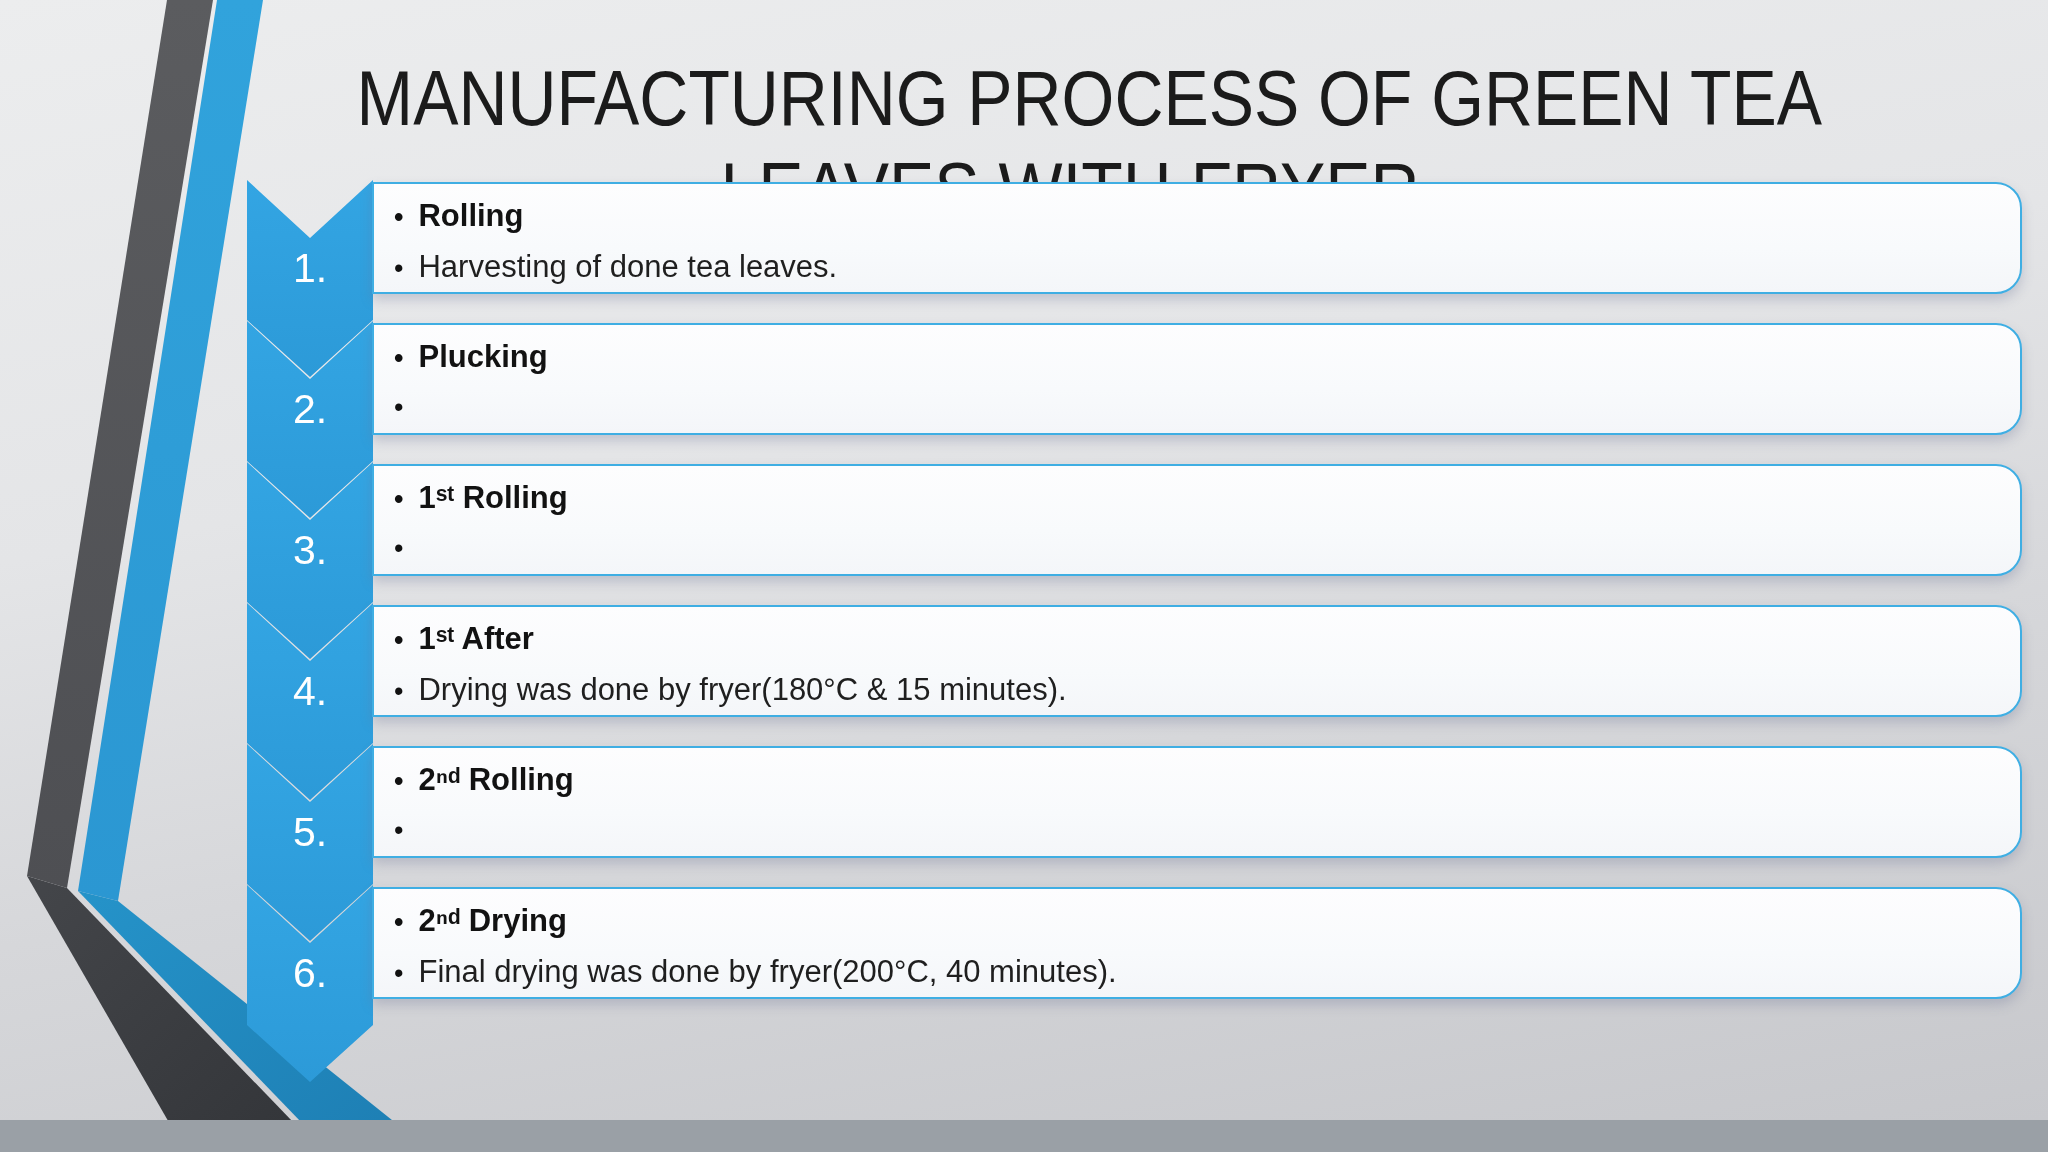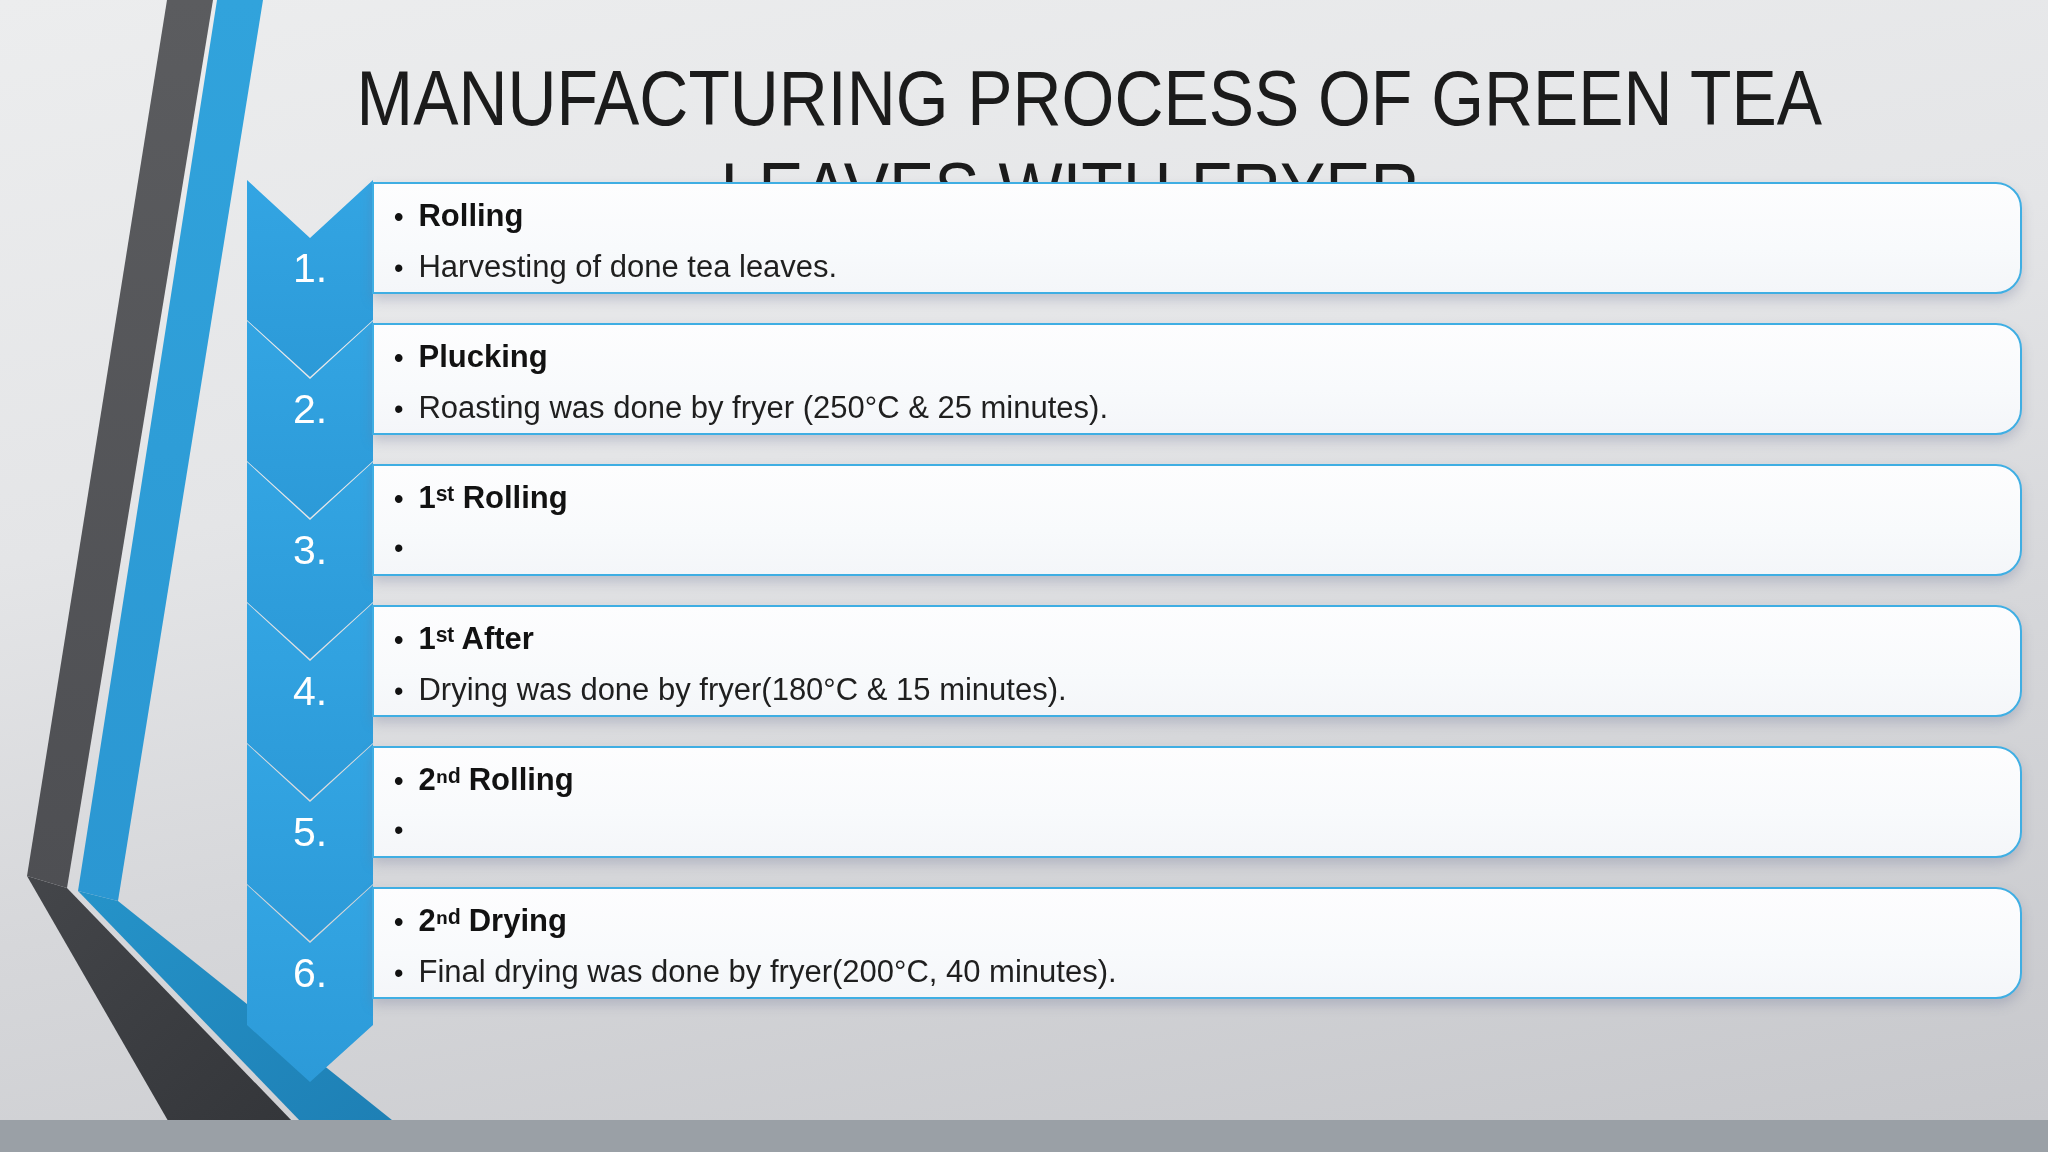--- a/index.html
+++ b/index.html
@@ -110,21 +110,20 @@
   <div class="chevron" style="top:321px">
     <span class="num">2.</span>
   </div>
   <div class="card" style="top:323px">
     <div class="line head">
         <span class="bullet">•</span>
         <span>Plucking</span>
       </div>
     <div class="line body">
         <span class="bullet">•</span>
-        <span>Roasting was done by fryer (250°C &amp; 25 minutes).</span>
       </div>
   </div>
 
   <div class="chevron" style="top:462px">
     <span class="num">3.</span>
   </div>
   <div class="card" style="top:464px">
     <div class="line head">
         <span class="bullet">•</span>
         <span>1ˢᵗ Rolling</span>

